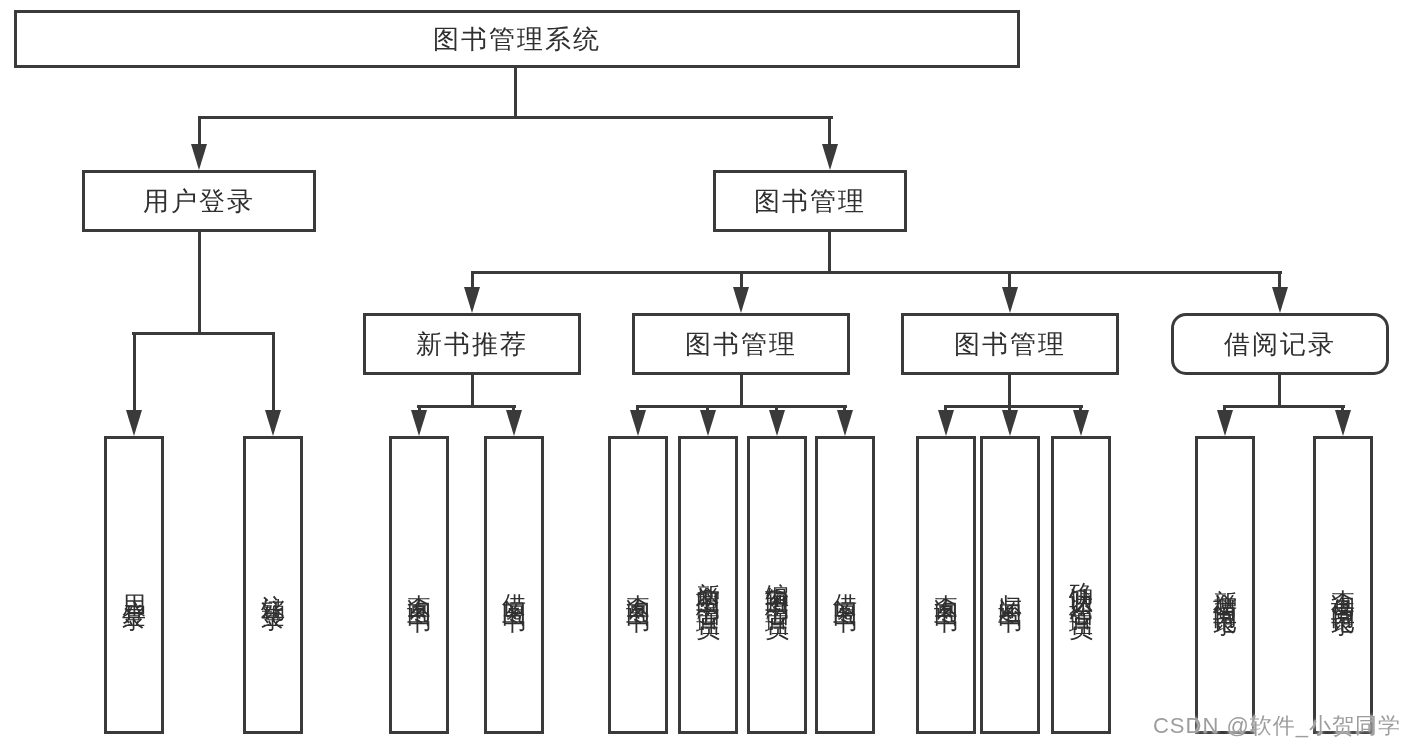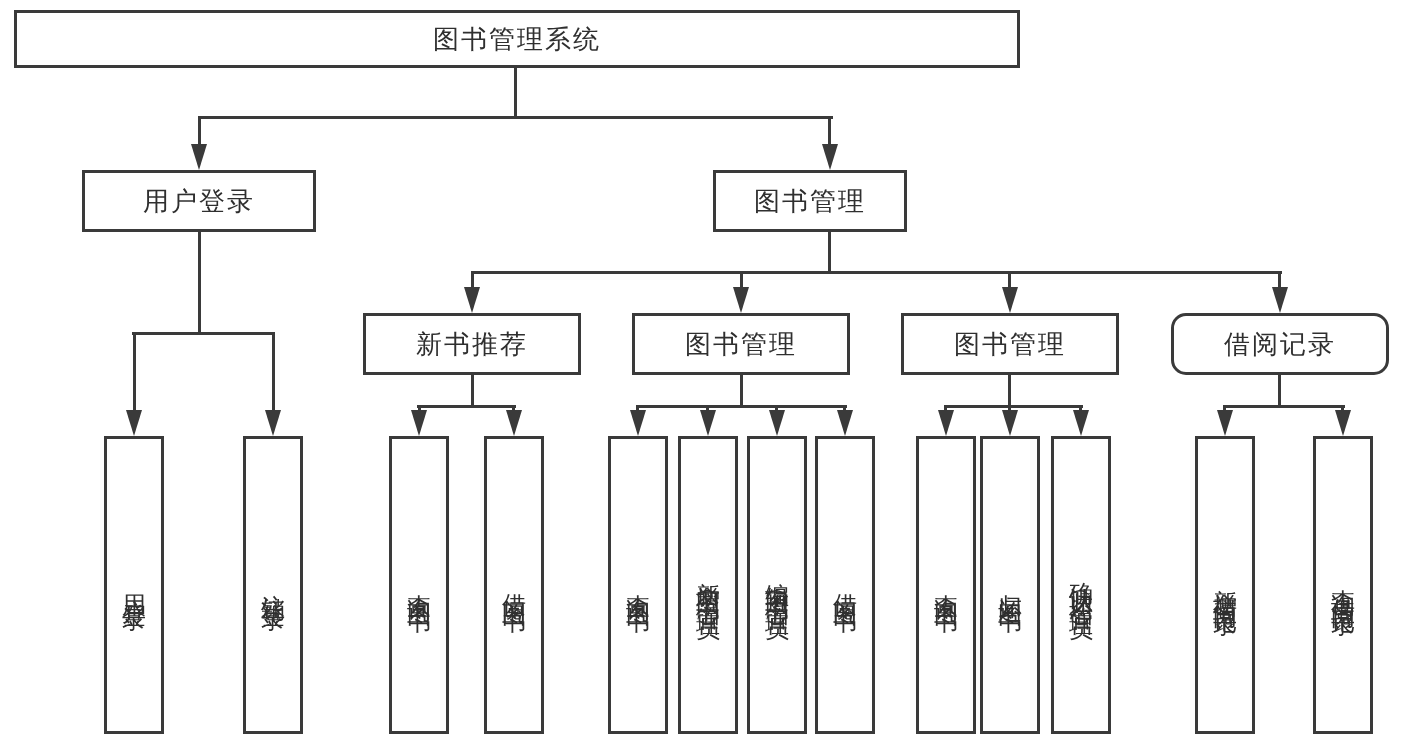--- a/index.html
+++ b/index.html
@@ -158,14 +158,15 @@
     <span class="vtext">确认归还（管理员）</span>
     </div>
 
   <div class="box leaf" style="left:1195px;top:436px;width:60px;height:298px;">
     <span class="vtext">新增借阅记录</span>
     </div>
   <div class="box leaf" style="left:1313px;top:436px;width:60px;height:298px;">
     <span class="vtext">查询借阅记录</span>
     </div>
 
+  <div id="watermark">CSDN @软件_小贺同学</div>
 
 </div>
 
 </body></html>

